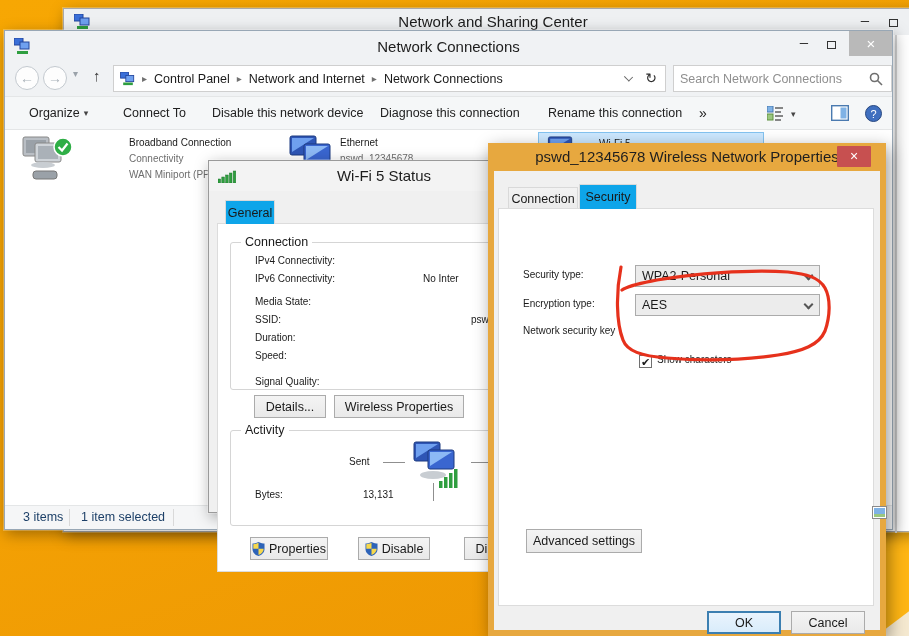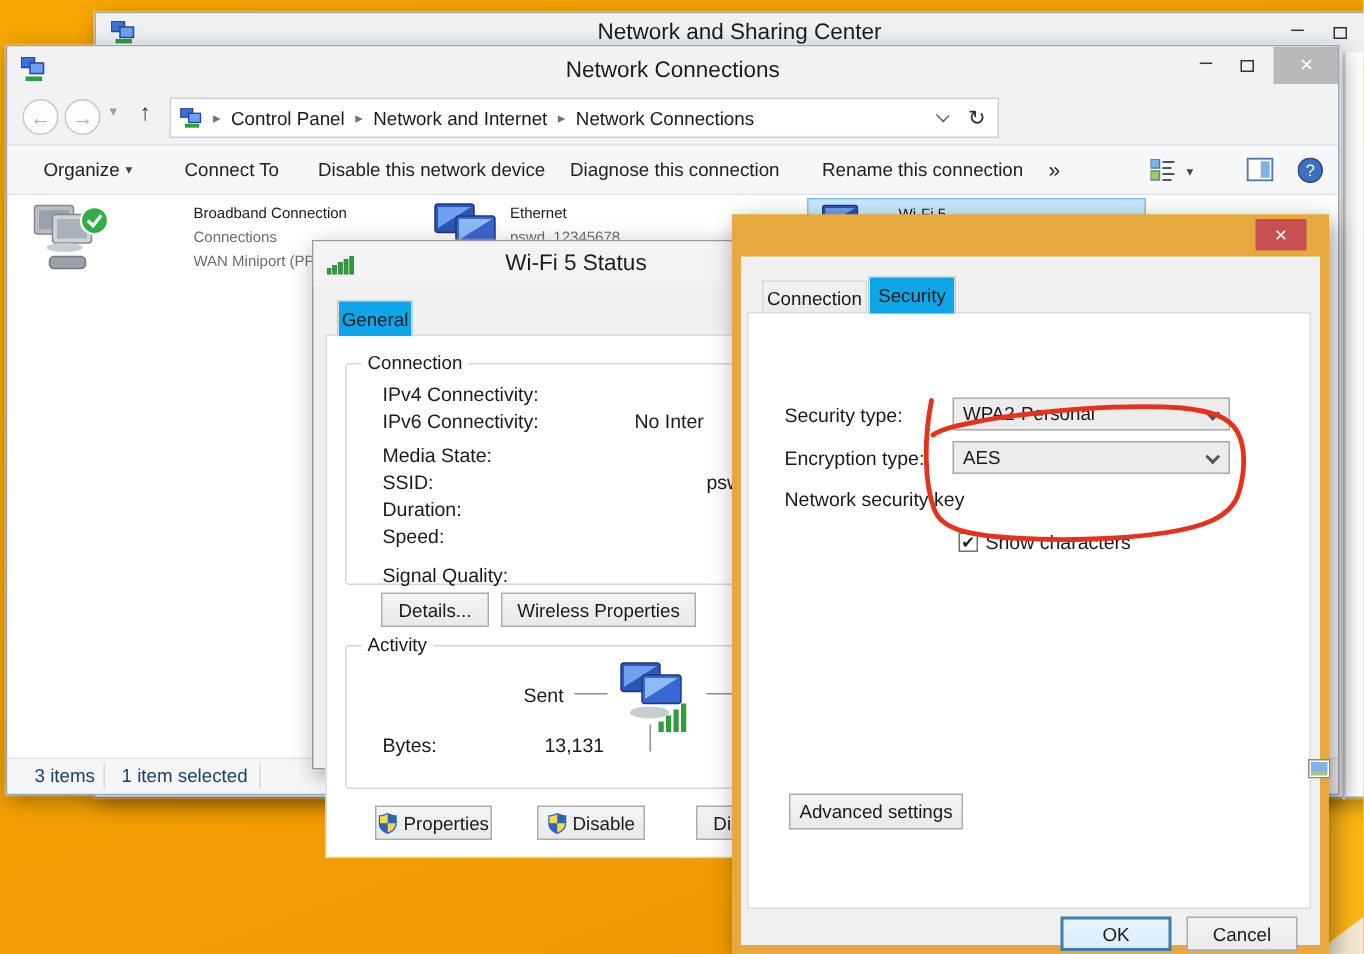--- a/index.html
+++ b/index.html
@@ -36,21 +36,21 @@
              align-items:center; padding-left:6px; font-size:12.5px; }
 
   .groupbox { position:absolute; border:1px solid #d5d5d5; border-radius:3px; }
   .grouplabel { position:absolute; top:-8px; left:10px; background:#fff; padding:0 4px; font-size:12.5px; }
 
   .tab { position:absolute; border:1px solid #d9d9d9; border-bottom:none;
          background:linear-gradient(#f2f2f2,#ebebeb); text-align:center; font-size:12.5px; }
   .tab-active { background:#0ea5e9; z-index:3; }
   .tabpanel { position:absolute; background:#fff; border:1px solid #dcdcdc; }
 
-  .formlabel { position:absolute; font-size:13px; color:#1a1a1a; white-space:nowrap; }
+  .formlabel { position:absolute; font-size:10px; color:#1a1a1a; white-space:nowrap; }
 
   
   .navcircle { position:absolute; width:24px; height:24px; border-radius:50%;
                border:1px solid #c3c9cf; color:#aab2b9; text-align:center; line-height:22px;
                font-size:14px; background:#fdfdfd; }
   .crumb { white-space:nowrap; }
   .tool { position:absolute; top:0; height:100%; display:flex; align-items:center; gap:4px;
           color:#212121; white-space:nowrap; cursor:default; }
   .itemtext { position:absolute; white-space:nowrap; font-size:10px; }
   .muted { color:#6d6d6d; }
@@ -108,20 +108,27 @@
       <span class="crumb" style="color:#707070;margin-right:7px;font-size:10px;">▸</span>
       <span class="crumb">Control Panel</span>
       <span class="crumb" style="color:#707070;margin:0 7px;font-size:10px;">▸</span>
       <span class="crumb">Network and Internet</span>
       <span class="crumb" style="color:#707070;margin:0 7px;font-size:10px;">▸</span>
       <span class="crumb">Network Connections</span>
       <span class="abs" style="right:33px;top:8px;width:7px;height:6px;border-right:1.5px solid #666;border-bottom:1.5px solid #666;transform:rotate(45deg);"></span>
       <span class="abs" style="right:8px;top:4px;color:#2d2d2d;font-size:14px;">↻</span>
     </div>
 
+    <div class="textbox" style="left:668px;top:3px;width:219px;height:27px;border-color:#cfcfcf;color:#8f8f8f;">
+      <span>Search Network Connections</span>
+      <svg class="abs" style="right:8px;top:6px;" width="14" height="14" viewBox="0 0 14 14">
+        <circle cx="5.5" cy="5.5" r="4" fill="none" stroke="#6f6f6f" stroke-width="1.6"></circle>
+        <line x1="8.5" y1="8.5" x2="13" y2="13" stroke="#6f6f6f" stroke-width="1.6"></line>
+      </svg>
+    </div>
   </div>
 
   <div class="abs" style="left:0;top:65px;width:100%;height:34px;background:#f5f7f8;border-top:1px solid #e4e6e7;border-bottom:1px solid #e4e6e7;">
     <div class="tool" style="left:24px;">
       <span>Organize</span>
       <span style="font-size:9px;color:#444;">▾</span>
     </div>
     <div class="tool" style="left:118px;">
       <span>Connect To</span>
       </div>
@@ -164,21 +171,21 @@
         <rect x="2" y="2" width="26" height="19" rx="2" fill="#b9bec4" stroke="#888"></rect>
         <rect x="5" y="5" width="20" height="13" fill="#9aa1a8"></rect>
         <rect x="14" y="8" width="26" height="19" rx="2" fill="#cfd4d9" stroke="#888"></rect>
         <rect x="17" y="11" width="20" height="13" fill="#aab1b8"></rect>
         <ellipse cx="22" cy="30" rx="12" ry="3" fill="#c8cdd2"></ellipse>
         <rect x="12" y="36" width="24" height="8" rx="3" fill="#9aa1a8" stroke="#777"></rect>
         <circle cx="42" cy="12" r="9" fill="#2fae46" stroke="#fff" stroke-width="1.5"></circle>
         <path d="M37.5 12 L41 15.5 L46.5 8.5" fill="none" stroke="#fff" stroke-width="2.2"></path>
       </svg>
       <span class="itemtext" style="left:112px;top:4px;">Broadband Connection</span>
-      <span class="itemtext muted" style="left:112px;top:20px;">Connections</span>
+      <span class="itemtext muted" style="left:112px;top:20px;">Connectivity</span>
       <span class="itemtext muted" style="left:112px;top:36px;">WAN Miniport (PPPOE)</span>
     </div>
 
     <div class="abs" style="left:280px;top:2px;width:210px;height:56px;">
       <svg class="abs" style="left:4px;top:2px;" width="48" height="44" viewBox="0 0 48 44">
         <rect x="1" y="1" width="26" height="19" rx="2" fill="#2e55b5" stroke="#1c3a80"></rect>
         <polygon points="3,3 25,3 3,17" fill="#6fa0ef"></polygon>
         <rect x="15" y="9" width="26" height="19" rx="2" fill="#3a66d0" stroke="#1c3a80"></rect>
         <polygon points="17,11 39,11 17,25" fill="#8db9f5"></polygon>
         <ellipse cx="24" cy="36" rx="14" ry="4" fill="#c8cdd2"></ellipse>
@@ -296,20 +303,21 @@
       <span>Disable</span>
       </div>
     <div class="btn" style="left:246px;top:313px;width:76px;height:23px;">
       <span>Diagnose</span>
       </div>
   </div>
 </div>
 
 <div class="abs" style="left:488px;top:143px;width:398px;height:493px;background:#e7a83f;z-index:4;box-shadow:3px 5px 16px rgba(0,0,0,.4);">
   <div class="titlebar" style="height:28px;line-height:28px;background:#e7a83f;color:#1f1f1f;">
+    <span>pswd_12345678 Wireless Network Properties</span>
     <span class="capbtn" style="left:349px;top:3px;width:34px;height:21px;line-height:21px;background:#c75050;color:#fff;font-size:14px;border-radius:1px;">×</span>
   </div>
   <div class="abs" style="left:6px;top:28px;width:386px;height:459px;background:#f0f0f0;">
 
     <div class="tab" style="left:14px;top:14px;width:70px;height:22px;line-height:22px;top:16px;">
       <span>Connection</span></div>
     <div class="tab tab-active" style="left:85px;top:13px;width:58px;height:25px;line-height:25px;">
       <span>Security</span></div>
 
     <div class="tabpanel" style="left:4px;top:37px;width:376px;height:398px;">

